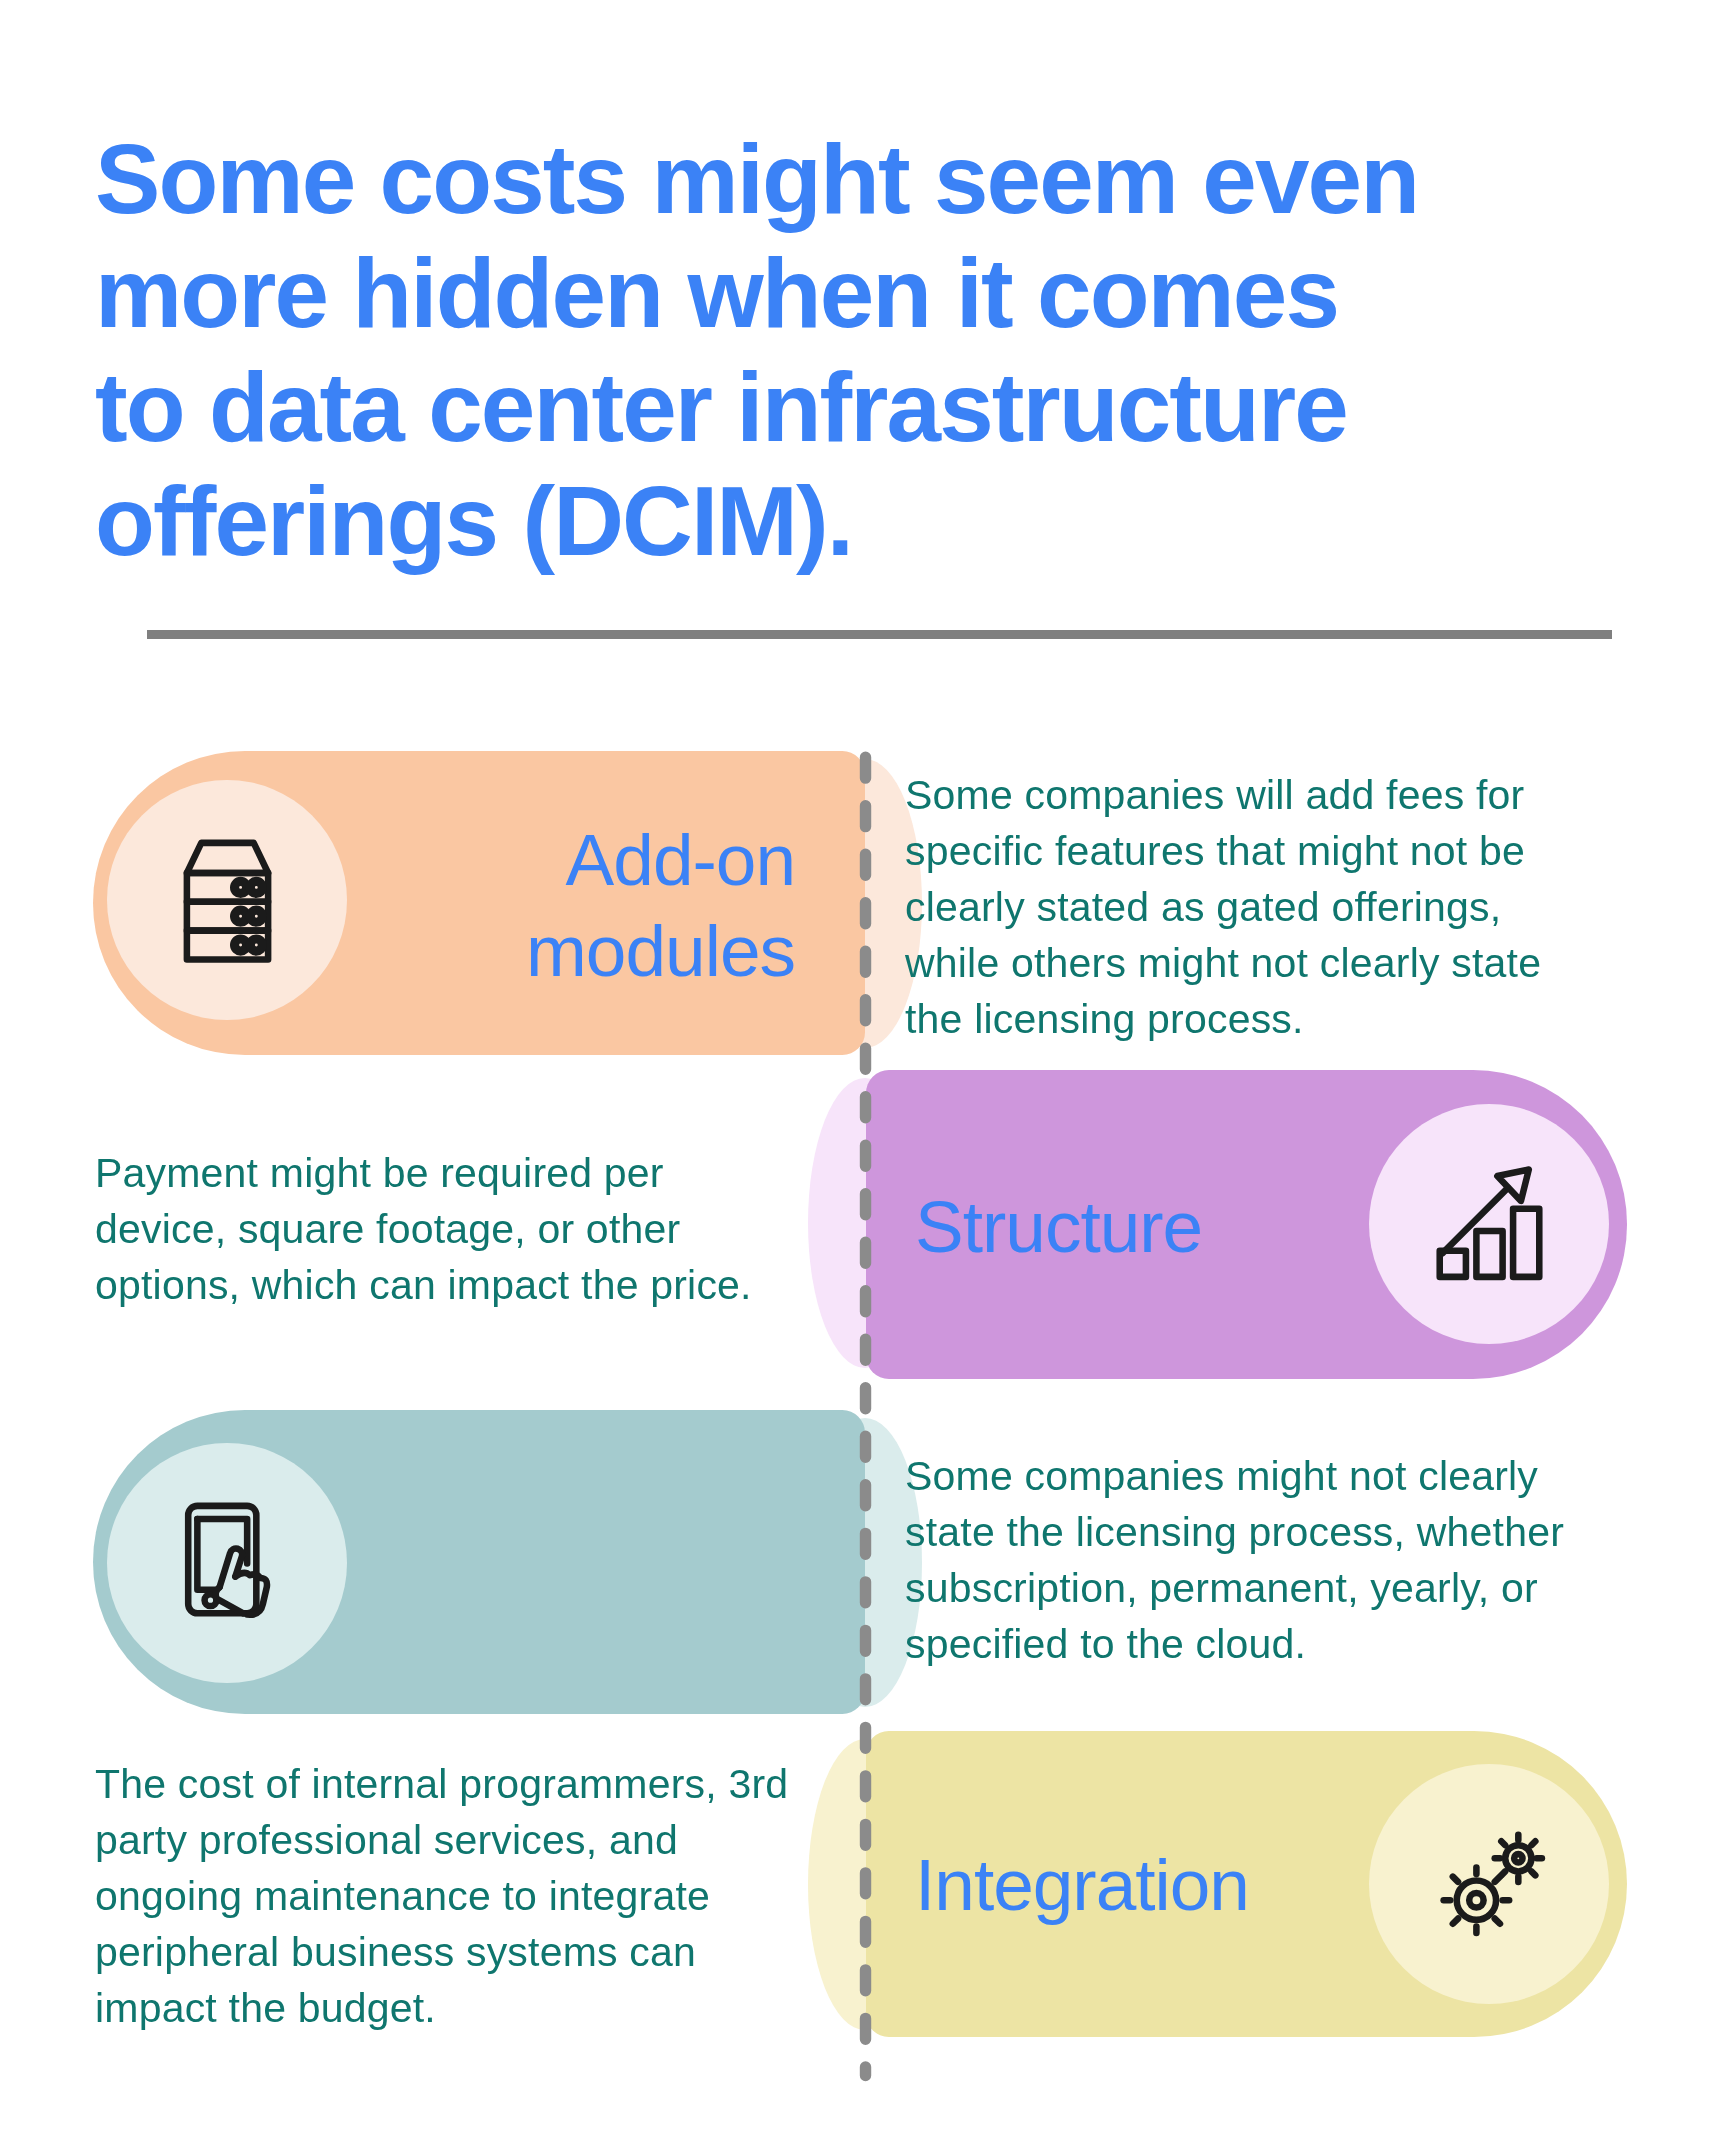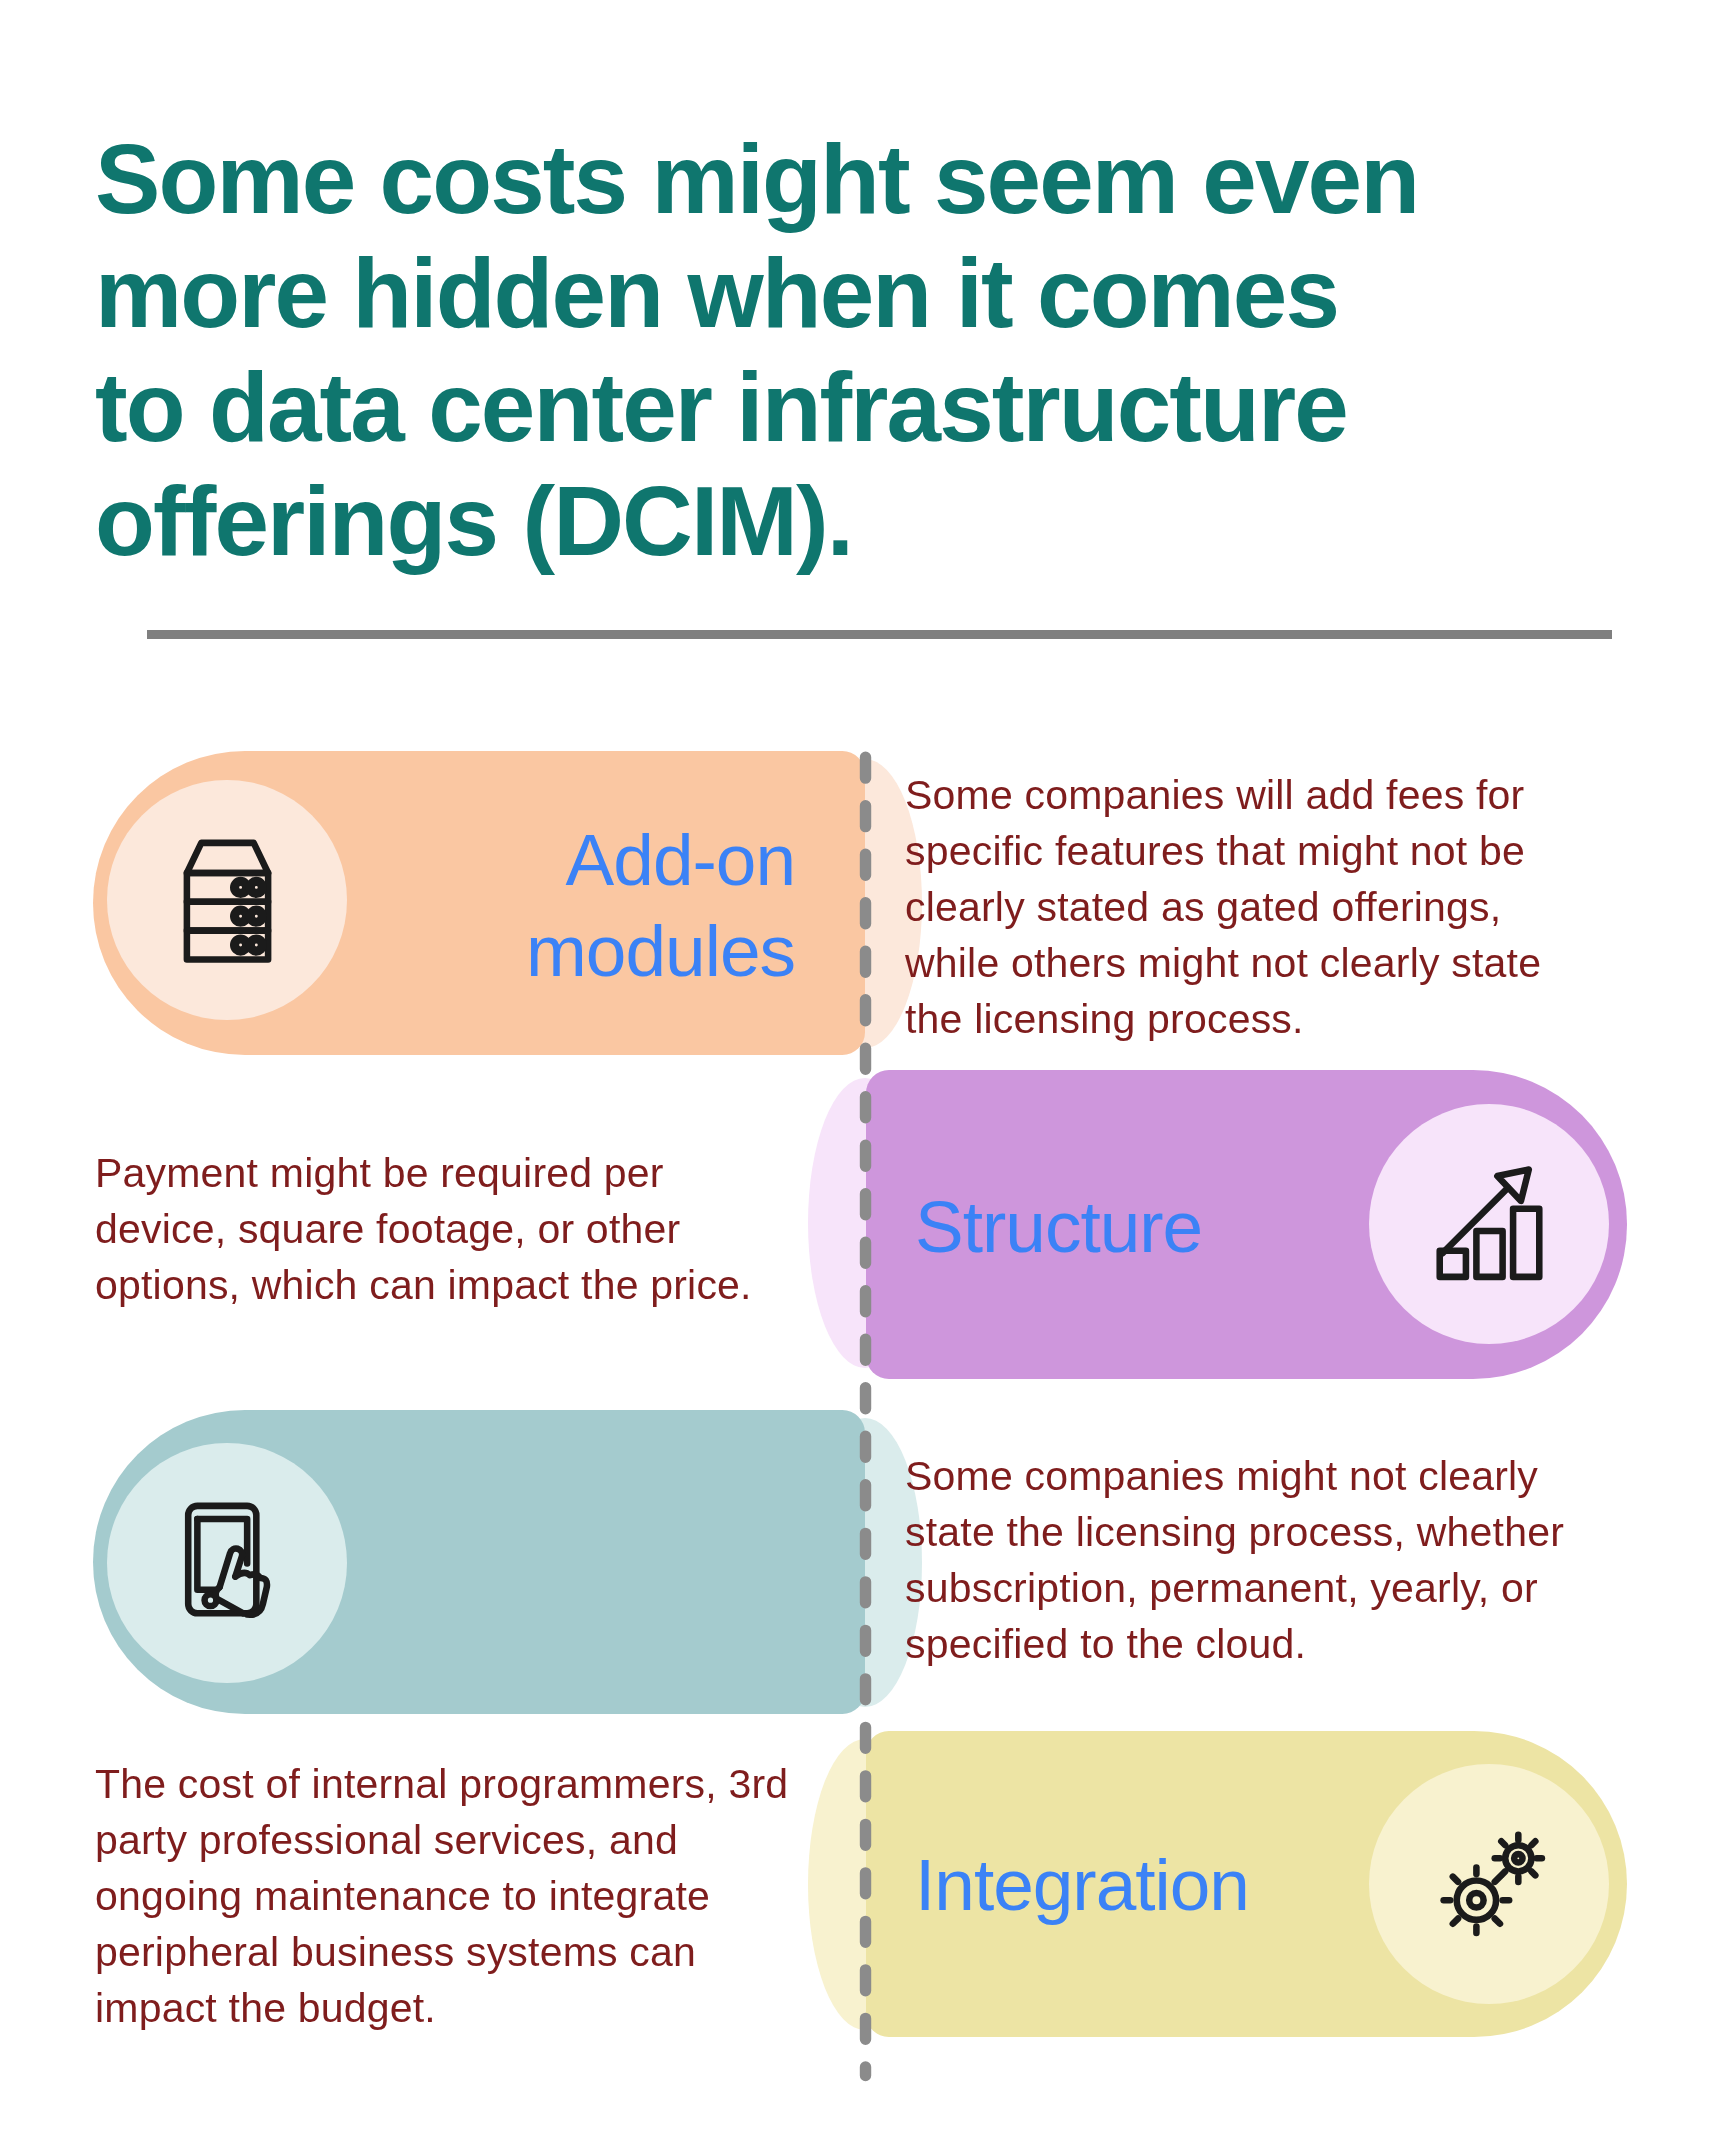--- a/index.html
+++ b/index.html
@@ -1,35 +1,35 @@
 <!DOCTYPE html>
 <html style="font-size:15px"><head>
 <meta charset="utf-8">
 <style>
   html,body{margin:0;padding:0;background:#ffffff;}
   #canvas{
     position:relative;width:1712px;height:2146px;background:#ffffff;overflow:hidden;
     font-family:"Liberation Sans", sans-serif;
   }
   
-  .title{position:absolute;left:95px;top:122px;color:#0f766e;font-weight:bold;
+  .title{position:absolute;left:95px;top:122px;color:#3b82f6;font-weight:bold;
          font-size:98px;line-height:114px;letter-spacing:-1.9px;}
   .title div{white-space:nowrap;}
   .divider{position:absolute;left:147px;top:630px;width:1465px;height:8.6px;background:#7f7f7f;}
   
   .spine{position:absolute;left:0;top:0;z-index:10;pointer-events:none;}
   
   .pill{position:absolute;z-index:2;}
   .pill.left {border-radius:154px 23px 23px 154px;}
   .pill.right{border-radius:23px 154px 154px 23px;}
   .cap{position:absolute;z-index:1;border-radius:50%;}
   .icon-circle{position:absolute;z-index:3;border-radius:50%;display:flex;align-items:center;justify-content:center;}
   .pill-label{position:absolute;z-index:4;color:#3b82f6;font-weight:normal;font-size:73px;line-height:91px;letter-spacing:-1px;white-space:nowrap;}
   .pill-label.r{text-align:right;}
-  .desc{position:absolute;z-index:2;color:#7f1d1d;font-size:41px;line-height:56px;letter-spacing:0.2px;}
+  .desc{position:absolute;z-index:2;color:#0f766e;font-size:41px;line-height:56px;letter-spacing:0.2px;}
   svg.ic{display:block;}
   .ic *{stroke:#1b1b1b;fill:none;stroke-width:5;stroke-linejoin:round;stroke-linecap:round;}
   .ic .fat{stroke-width:7;}
 </style>
 </head>
 <body style="background-color: rgb(255, 255, 255);">
 
 <div id="canvas">
 
   <div class="title">

